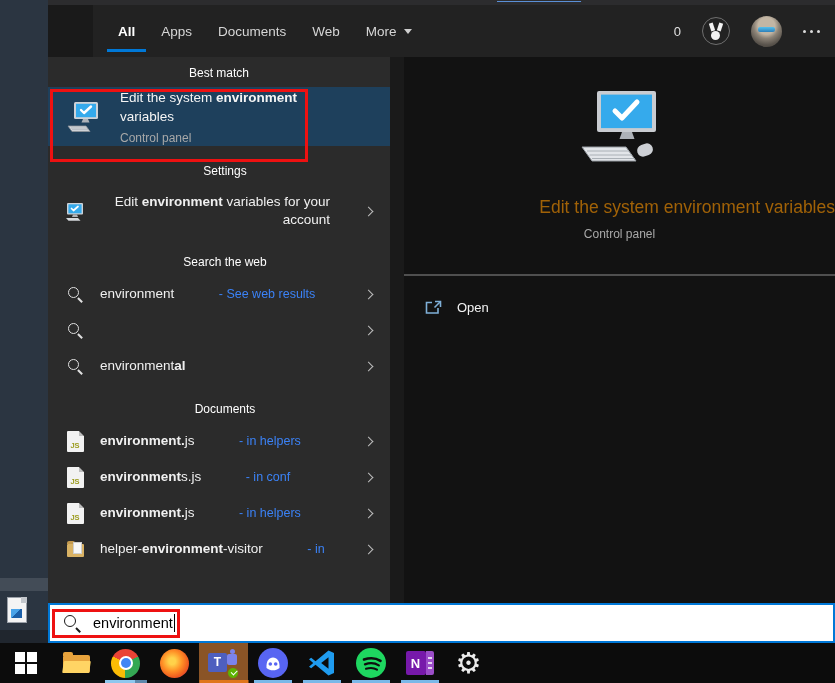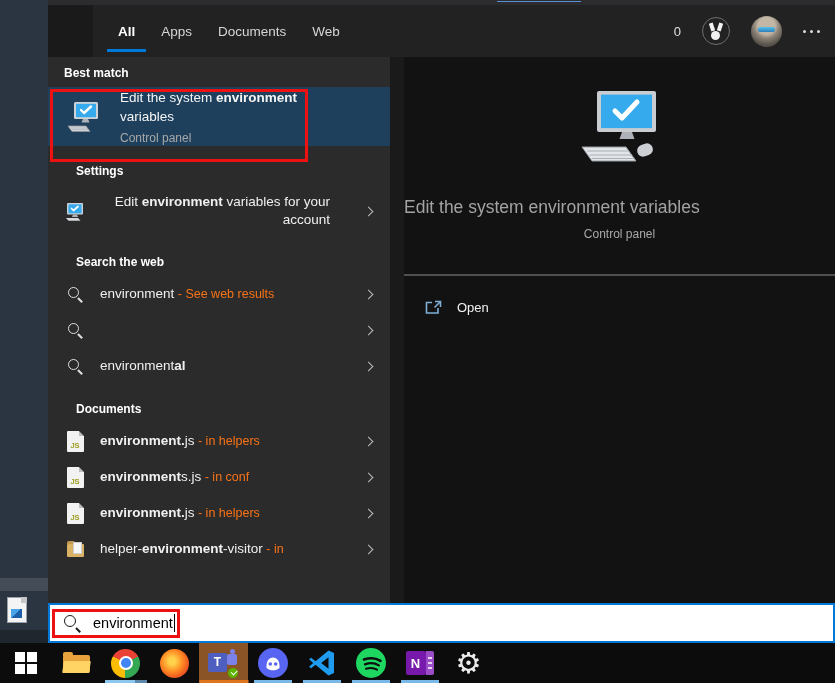--- a/index.html
+++ b/index.html
@@ -35,55 +35,55 @@
   .medal s { position:absolute; right:7px; top:5px; width:4px; height:8px; background:#f2f2f2; transform:rotate(18deg); }
   .avatar { position:relative; width:31px; height:31px; border-radius:50%; overflow:hidden;
     background:radial-gradient(circle at 50% 32%, #c3b6a4 0 32%, #8b8276 48%, #5a544d 72%, #39352f 100%); }
   .avatar::before { content:""; position:absolute; left:7px; top:11px; width:17px; height:5px; border-radius:2px; background:linear-gradient(#54c0ee,#2f7fb8); }
   .dots { display:flex; gap:4px; align-items:center; }
   .dots i { width:3px; height:3px; border-radius:50%; background:#dcdcdc; }
   .close-x { font-size:24px; color:#e4e4e4; line-height:1; font-weight:400; }
 
   
   .lpanel { position:absolute; left:0; top:52px; width:342px; height:586px; background:#2b2b2b; overflow:hidden; }
-  .sec-h { padding:9px 16px 7px; font-size:12px; font-weight:700; color:#fff; }
+  .sec-h { padding:9px 16px 7px; font-size:12px; font-weight:400; color:#fff;text-align:center; }
   .sec-h.mt { margin-top:9px;padding-left:28px; }
 
   .bm-item { position:relative; height:59px; background:#1e405c; display:flex; align-items:center; padding-left:18px; }
   .bm-icon { flex:0 0 34px; margin-right:20px; }
   .bm-text .l1 { font-size:13.5px; color:#f5f5f5; line-height:19px; }
   .bm-text .sub { font-size:12px; color:#a8a8a8; margin-top:5px; }
   .red-box { position:absolute; border:3px solid #ee1111; pointer-events:none; z-index:5; }
   .red-bm { left:2px; top:2px; width:258px; height:73px; }
 
   .row { display:flex; align-items:center; height:36px; padding:0 18px 0 16px; }
   .row.tall { height:52px; }
   .row .ic { flex:0 0 22px; display:flex; justify-content:center; }
   .row .txt { margin-left:14px; font-size:13.5px; color:#f0f0f0; line-height:18px; white-space:nowrap;text-align:right; }
   .row.tall .txt { white-space:normal; max-width:230px; }
   .row .txt b { font-weight:700; }
-  .row .txt .meta { font-size:12.5px; color:#f97316; }
+  .row .txt .meta { font-size:12.5px; color:#3b82f6;padding-left:41px; }
   .row .chev { margin-left:auto; width:7px; height:7px; border-top:1.6px solid #bdbdbd; border-right:1.6px solid #bdbdbd; transform:rotate(45deg); }
 
   .mag { position:relative; width:15px; height:15px; display:inline-block; color:#e0e0e0; }
   .mag::before { content:""; position:absolute; left:0; top:0; width:9px; height:9px; border:1.6px solid currentColor; border-radius:50%; }
   .mag::after { content:""; position:absolute; left:10.5px; top:10.5px; width:5.5px; height:1.8px; background:currentColor; transform:rotate(45deg); transform-origin:left center; }
 
   .jsdoc { position:relative; width:17px; height:21px; background:#f2f2f2; display:flex; align-items:flex-end; justify-content:center; border-radius:1px; }
   .jsdoc::before { content:""; position:absolute; right:0; top:0; border-left:5px solid #bdbdbd; border-top:5px solid #2b2b2b; width:0; height:0; }
   .jsdoc span { font-size:7.5px; font-weight:700; color:#9c9c20; padding-bottom:2px; }
 
   .folder-ic { position:relative; width:17px; height:13px; background:#d9b264; border-radius:1px; margin-top:3px; }
   .folder-ic::before { content:""; position:absolute; left:0; top:-3px; width:8px; height:3px; background:#c49a4e; border-radius:2px 2px 0 0; }
   .folder-ic::after { content:""; position:absolute; right:2px; top:-2px; width:7px; height:10px; background:#f7f7f7; border:0.5px solid #cfcfcf; }
 
   
   .rpanel { position:absolute; left:356px; top:52px; width:431px; height:586px; background:#121212; }
   .hero { display:flex; justify-content:center; padding-top:34px; }
-  .r-title { margin-top:24px; text-align:left; font-size:17.5px; font-weight:400; color:#a3a3a3; }
+  .r-title { margin-top:24px; text-align:right; font-size:17.5px; font-weight:400; color:#a16207; }
   .r-sub { margin-top:9px; text-align:center; font-size:12px; color:#a9a9a9; }
   .r-div { margin-top:33px; height:2px; background:#4f4f4f; }
   .open-row { margin-top:13px; display:flex; align-items:center; gap:15px; padding-left:21px; height:36px; }
   .open-label { font-size:13px; color:#f2f2f2; }
 
   
   .sbox { position:absolute; left:0; top:598px; width:787px; height:40px; background:#fff; border:2px solid #0078d7; display:flex; align-items:center; padding-left:14px; z-index:4; }
   .sbox .mag { color:#1a1a1a; width:16px; height:16px; }
   .sbox .mag::before { width:10px; height:10px; border-width:1.8px; }
   .sbox .mag::after { left:11.5px; top:11.5px; width:6px; height:2px; }
@@ -153,20 +153,24 @@
             <span>All</span>
           </div>
         <div class="tab">
             <span>Apps</span>
           </div>
         <div class="tab">
             <span>Documents</span>
           </div>
         <div class="tab">
             <span>Web</span>
+          </div>
+        <div class="tab">
+            <span>More</span>
+            <span class="caret"></span>
           </div>
       </div>
       <div class="topcluster">
         <span class="rewards-count">0</span>
         <span class="medal">
             <b></b>
             <s></s>
             <i></i>
           </span>
         <span class="avatar"></span>

